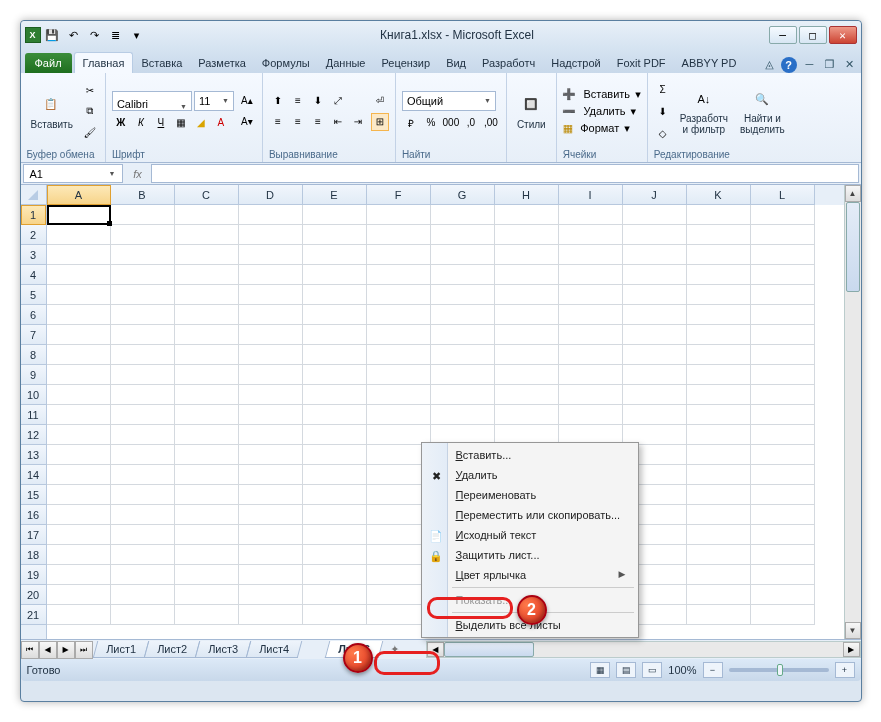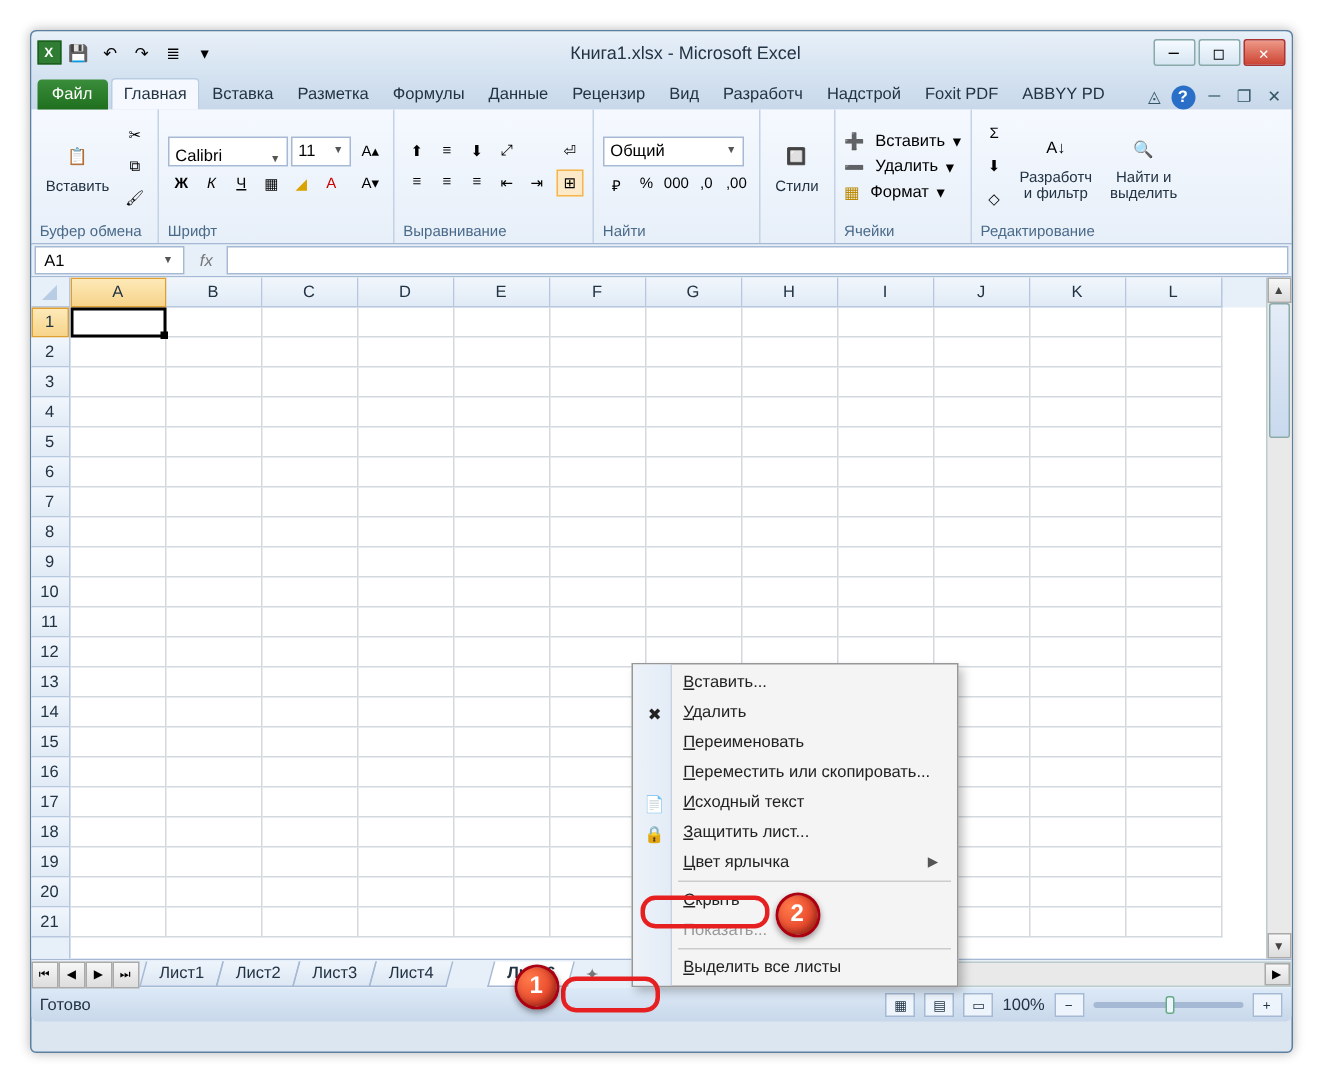--- a/index.html
+++ b/index.html
@@ -685,21 +685,20 @@
   <div class="ctxmenu" id="ctxmenu">
     <div class="iconcol"></div>
   <div class="ctxitem"><span><u>В</u>ставить...</span></div>
       <div class="ctxitem"><span class="ic">✖</span><span><u>У</u>далить</span></div>
       <div class="ctxitem"><span><u>П</u>ереименовать</span></div>
       <div class="ctxitem"><span><u>П</u>ереместить или скопировать...</span></div>
       <div class="ctxitem"><span class="ic">📄</span><span><u>И</u>сходный текст</span></div>
       <div class="ctxitem"><span class="ic">🔒</span><span><u>З</u>ащитить лист...</span></div>
       <div class="ctxitem"><span><u>Ц</u>вет ярлычка</span><span class="sub">▶</span></div>
       <div class="ctxsep"></div>
-      <div class="ctxitem"><span><u>С</u>крыть</span></div>
       <div class="ctxitem disabled"><span>Показать...</span></div>
       <div class="ctxsep"></div>
       <div class="ctxitem"><span><u>В</u>ыделить все листы</span></div>
     </div>
 
   <div class="outline" style="left:353px;top:630px;width:66px;height:24px;"></div>
   <div class="outline" style="left:406px;top:576px;width:86px;height:22px;"></div>
   <div class="marker" style="left:322px;top:622px;">1</div>
   <div class="marker" style="left:496px;top:574px;">2</div>
 

